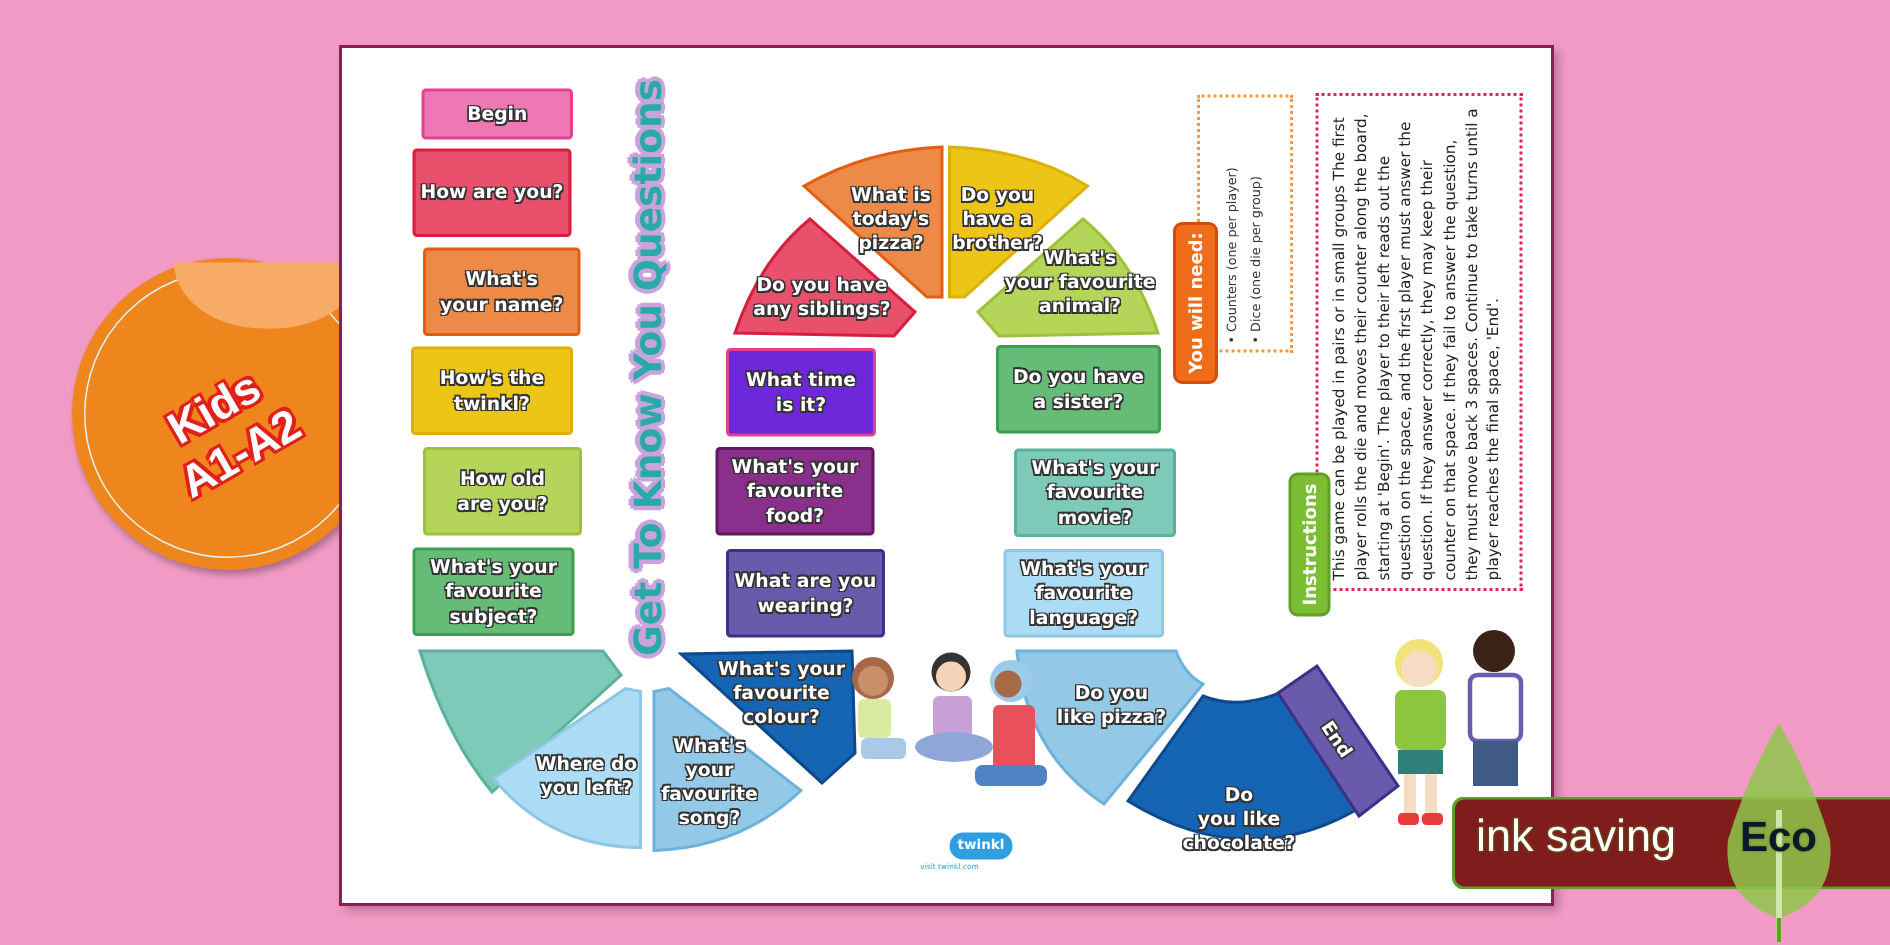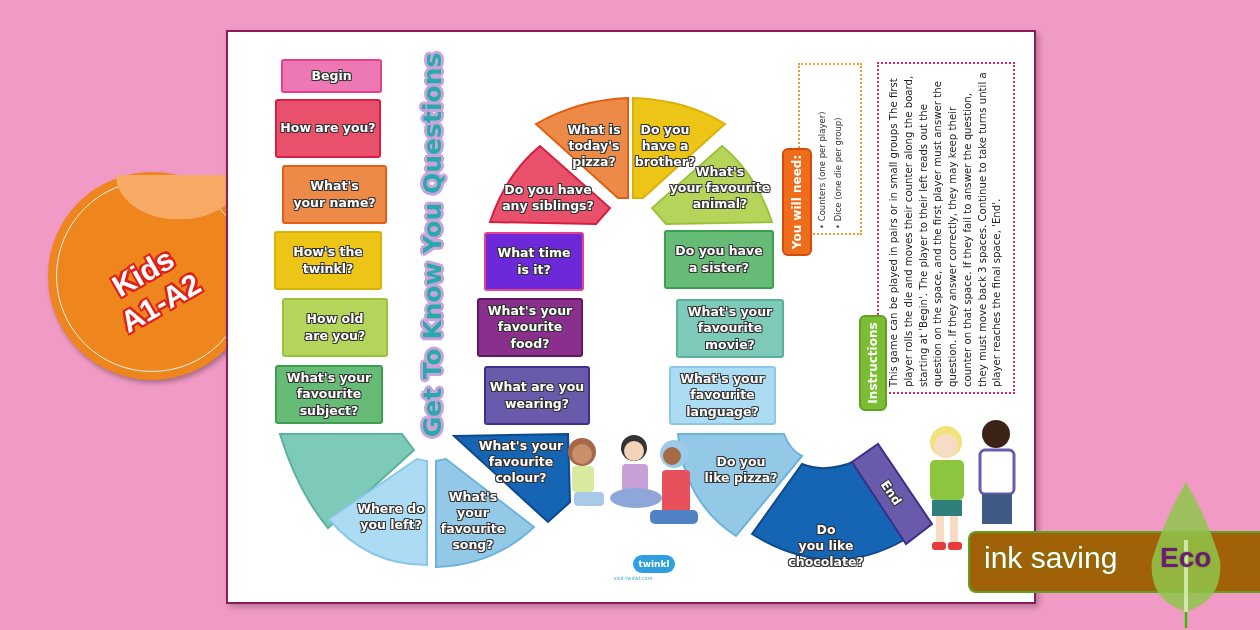--- a/index.html
+++ b/index.html
@@ -16,24 +16,24 @@
   .title-vert div{position:absolute;left:50%;top:50%;transform:translate(-50%,-50%) rotate(-90deg);white-space:nowrap;font-size:25px;font-weight:bold;color:#2aa9ab;
         text-shadow:-2px -2px 0 #c9a4dc,2px -2px 0 #c9a4dc,-2px 2px 0 #c9a4dc,2px 2px 0 #c9a4dc,0 3px 0 #c9a4dc,3px 0 0 #c9a4dc,0 -3px 0 #c9a4dc,-3px 0 0 #c9a4dc;}
   .dotbox{position:absolute;box-sizing:border-box;}
   .vtext{position:absolute;left:50%;top:50%;transform:translate(-50%,-50%) rotate(-90deg);}
   .label-pill{position:absolute;border-radius:6px;box-sizing:border-box;color:#fff;font-weight:bold;font-size:12px;}
   .badge{position:absolute;left:48px;top:172px;width:208px;height:208px;border-radius:50%;background:#ef861d;box-shadow:2px 3px 5px rgba(0,0,0,.3);}
   .badge .ring{position:absolute;left:8px;top:8px;right:8px;bottom:8px;border-radius:50%;border:1.5px solid #dff3f5;}
   .badge .peel{position:absolute;left:68px;top:3px;width:126px;height:44px;background:#f7ab66;border-radius:0 0 60px 60px/0 0 44px 44px;}
   .badge .txt{position:absolute;left:50%;top:56%;transform:translate(-50%,-50%) rotate(-30deg);text-align:center;color:#fff;font-weight:bold;font-size:30px;line-height:1.15;font-family:"Liberation Sans",sans-serif;
         text-shadow:-2px -2px 0 #e0201b,2px -2px 0 #e0201b,-2px 2px 0 #e0201b,2px 2px 0 #e0201b,0 2px 0 #e0201b,2px 0 0 #e0201b;}
-  .eco{position:absolute;left:968px;top:531px;width:292px;height:62px;background:#a16207;border:2px solid #5fa126;border-right:none;border-radius:8px 0 0 8px;box-sizing:border-box;padding-left:48px;}
+  .eco{position:absolute;left:968px;top:531px;width:292px;height:62px;background:#7f1d1d;border:2px solid #5fa126;border-right:none;border-radius:8px 0 0 8px;box-sizing:border-box;padding-left:48px;}
   .eco .ink{position:absolute;left:14px;top:8px;font-size:30px;color:#fff;font-family:"Liberation Sans",sans-serif;text-shadow:0 0 2px #4a8c1b;}
   .leaf{position:absolute;left:1148px;top:480px;width:76px;height:150px;}
-  .eco-word{position:absolute;left:1160px;top:542px;font-size:28px;font-weight:bold;color:#701a75;font-family:"Liberation Sans",sans-serif;text-shadow:0 0 2px #4a8c1b;}
+  .eco-word{position:absolute;left:1160px;top:542px;font-size:28px;font-weight:bold;color:#0f172a;font-family:"Liberation Sans",sans-serif;text-shadow:0 0 2px #4a8c1b;}
   .kids{position:absolute;}
 </style>
 </head>
 <body>
 
 <div class="badge">
   <div class="ring"></div>
   <div class="peel"></div>
   <div class="txt">
     <div>Kids</div>

